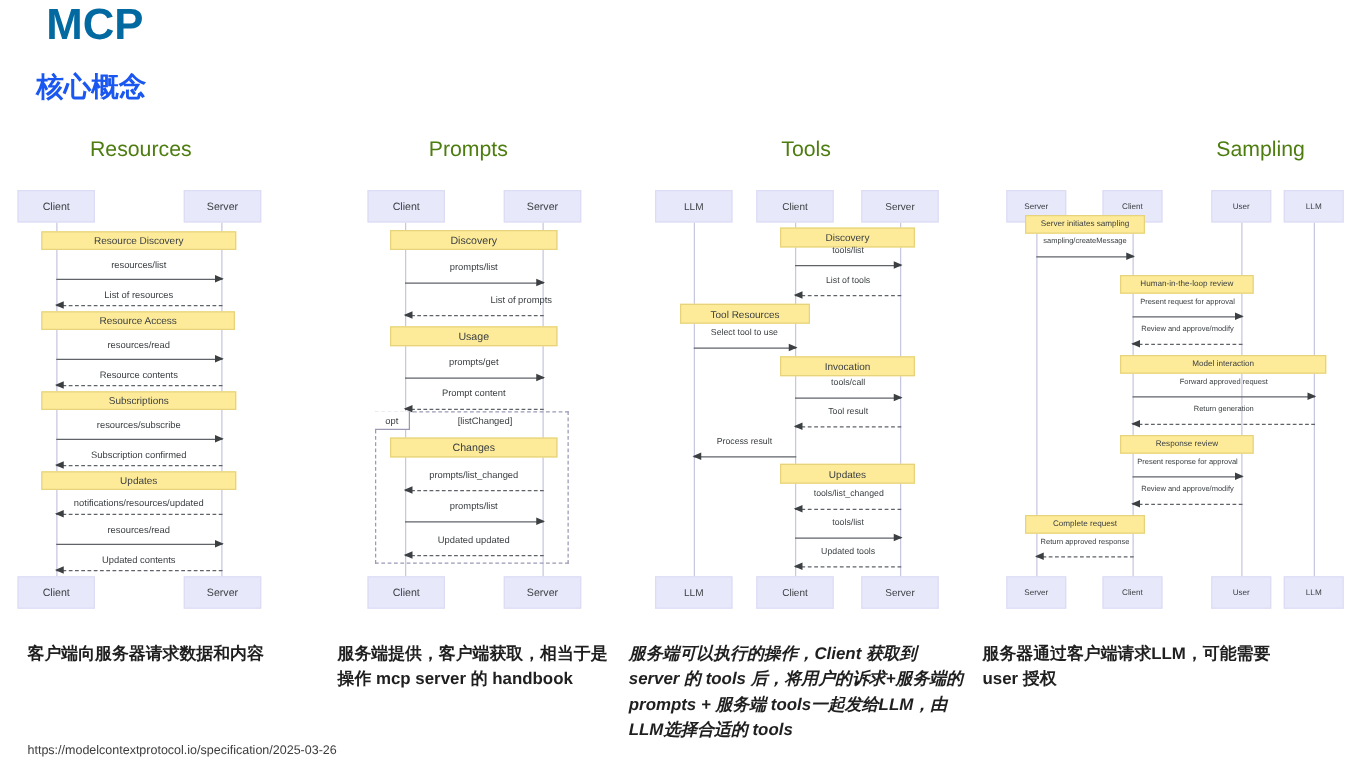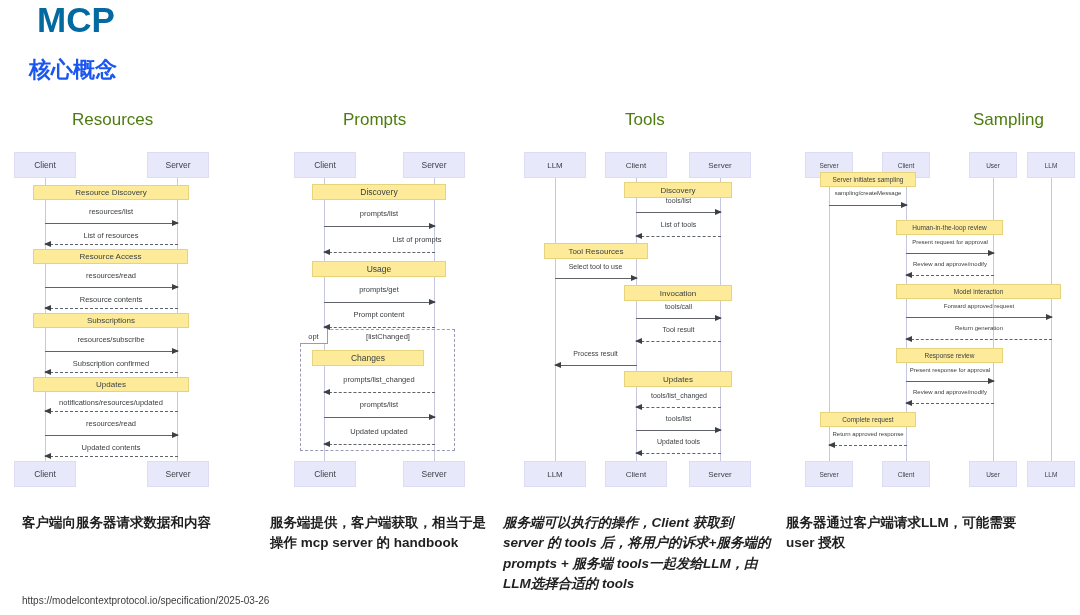--- a/index.html
+++ b/index.html
@@ -213,21 +213,21 @@
     <div class="arrow dashed left" style="left:34px;top:182px;width:111px;">
         <span class="head"></span>
       </div>
 
     <div class="frag" style="left:10px;top:184px;width:155px;height:122px;"></div>
     <div class="frag-tag" style="left:10px;top:184px;width:28px;height:15px;font-size:7.5px;">
       <span>opt</span>
     </div>
     <div class="frag-cond" style="left:38px;top:187px;width:120px;font-size:7.5px;">[listChanged]</div>
 
-    <div class="phase" style="left:22px;top:205px;width:112px;height:16px;font-size:8.5px;">
+    <div class="phase" style="left:22px;top:205px;width:134px;height:16px;font-size:8.5px;">
       <span>Changes</span>
     </div>
 
     <div class="msg-label" style="left:30px;top:230px;width:118px;font-size:7.5px;">prompts/list_changed</div>
     <div class="arrow dashed left" style="left:34px;top:247px;width:111px;">
         <span class="head"></span>
       </div>
 
     <div class="msg-label" style="left:34px;top:255px;width:110px;font-size:7.5px;">prompts/list</div>
     <div class="arrow right" style="left:34px;top:272px;width:111px;">

